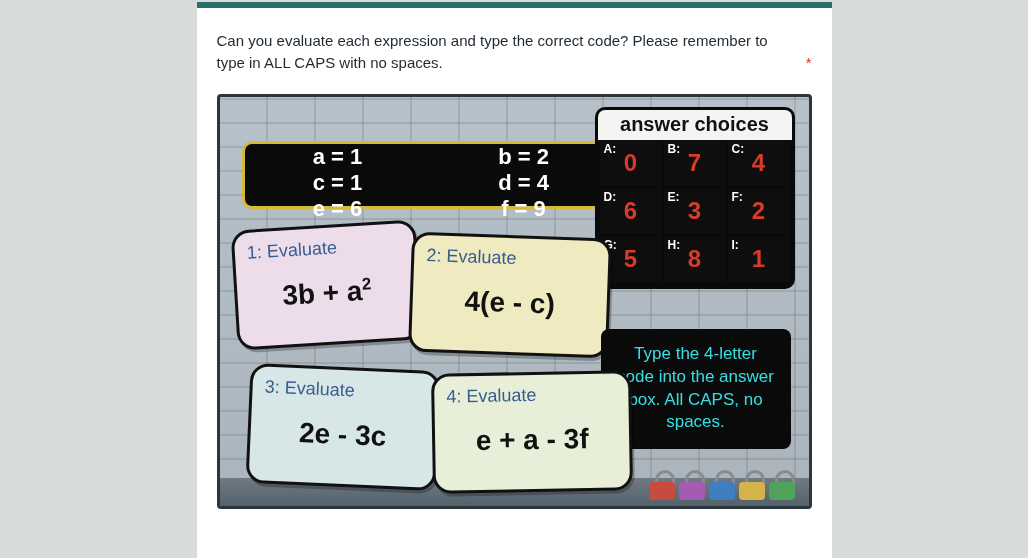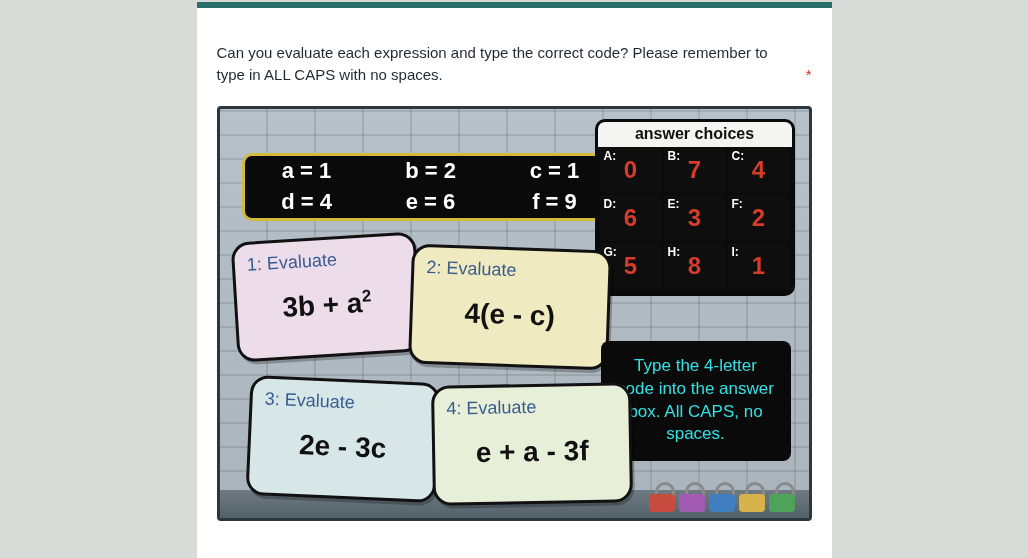--- a/index.html
+++ b/index.html
@@ -18,21 +18,20 @@
     padding: 22px 20px 0 20px;
   }
   .question-row {
     display: flex;
     align-items: flex-end;
     gap: 18px;
     color: #1f2a33;
     font-size: 15px;
     line-height: 1.45;
     margin-bottom: 20px;
-    margin-top: 12px;
   }
   .req { color: #d93025; font-size: 15px; }
   .puzzle {
     position: relative;
     width: 595px;
     height: 415px;
     background:
       repeating-linear-gradient(0deg, transparent 0, transparent 22px, rgba(0,0,0,.10) 22px, rgba(0,0,0,.10) 24px),
       repeating-linear-gradient(90deg, transparent 0, transparent 46px, rgba(0,0,0,.10) 46px, rgba(0,0,0,.10) 48px),
       linear-gradient(#b6c1c9,#a9b4bc);
@@ -47,40 +46,40 @@
     letter-spacing: .5px;
   }
   .vars {
     position: absolute; left: 22px; top: 44px;
     width: 378px; height: 68px;
     background: #0a0a0a;
     border: 3px solid #d5b93a;
     border-radius: 10px;
     color: #fff;
     display: grid;
-    grid-template-columns: repeat(3,1fr);
+    grid-template-columns: repeat(2,1fr);
     grid-template-rows: repeat(2,1fr);
     align-items: center; justify-items: center;
     font-family: "Trebuchet MS", Arial, sans-serif;
     font-size: 22px; font-weight: 700;
   }
   .ans-wrap {
     position: absolute; right: 14px; top: 10px;
     width: 200px;
     background: #0a0a0a;
     border: 3px solid #0a0a0a;
     border-radius: 10px;
     padding-bottom: 2px;
   }
   .ans-head {
     background: #f4f4f2;
     border-radius: 7px 7px 0 0;
     text-align: center;
     font-family: "Trebuchet MS", Arial, sans-serif;
-    font-weight: 900; font-size: 16px; color: #111;
+    font-weight: 900; font-size: 20px; color: #111;
     padding: 3px 0 4px;
   }
   .ans-grid {
     display: grid;
     grid-template-columns: repeat(3,1fr);
     gap: 2px;
     padding: 0 2px 2px;
   }
   .ans-cell {
     position: relative;

